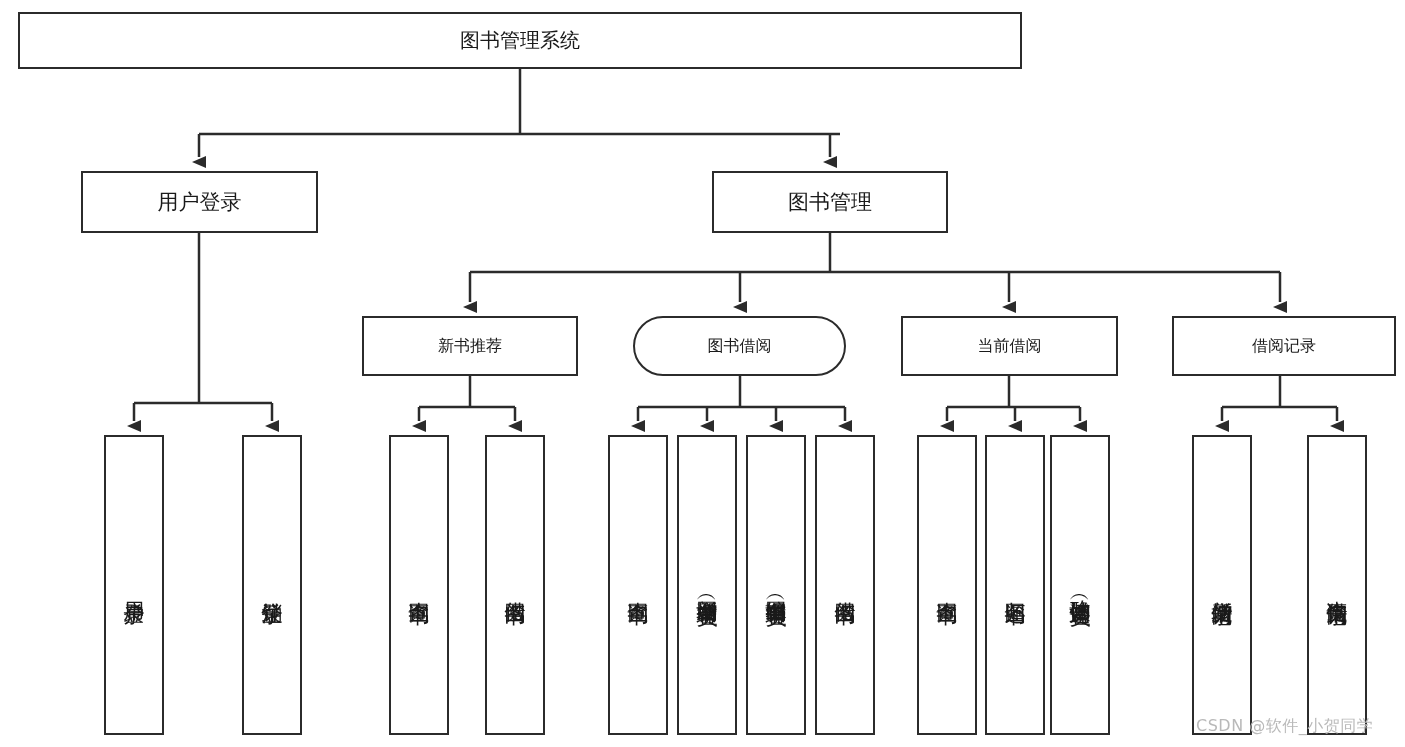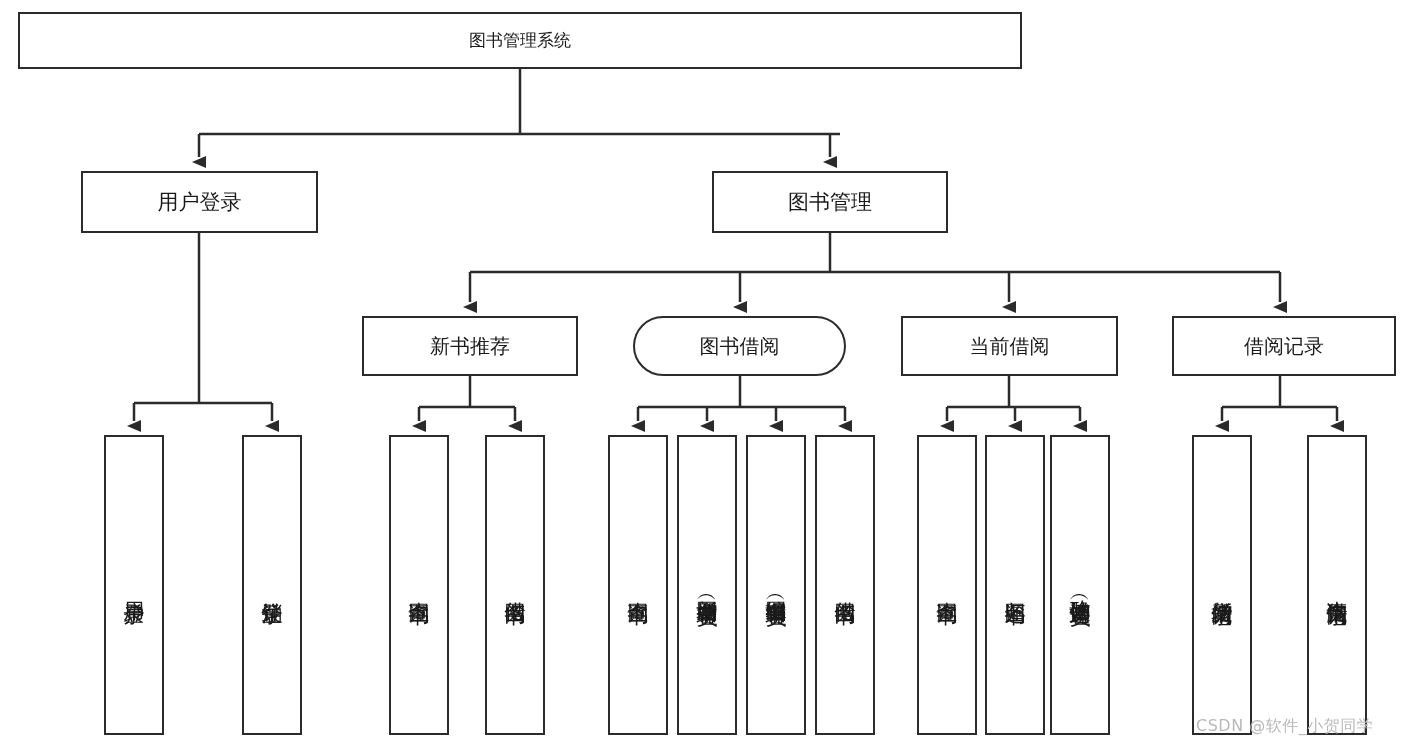--- a/index.html
+++ b/index.html
@@ -30,27 +30,27 @@
     position: absolute;
     box-sizing: border-box;
     border: 2px solid #2b2b2b;
     background: #ffffff;
     display: flex;
     align-items: center;
     justify-content: center;
     color: #1a1a1a;
   }
   .node.root {
-    font-size: 17px;
+    font-size: 20px;
   }
   .node.level2 {
     font-size: 21px;
   }
   .node.level3 {
-    font-size: 20px;
+    font-size: 16px;
   }
   .node.leaf {
     font-size: 21px;
     padding-top: 4px;
   }
   .node .label {
     display: block;
     line-height: 1.25;
     white-space: nowrap;
   }

